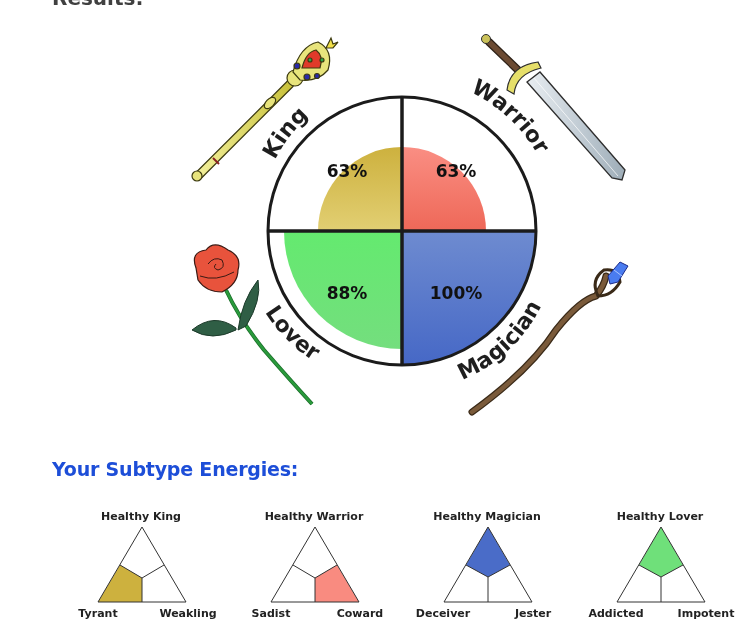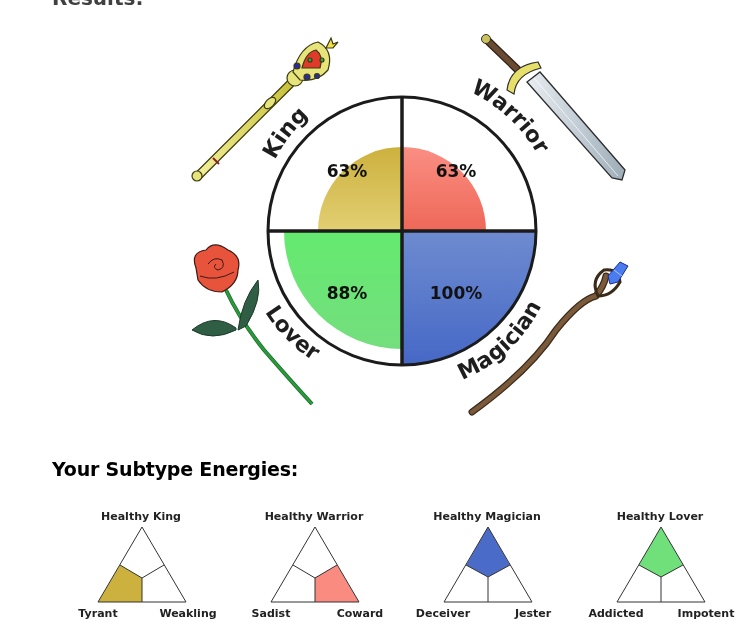--- a/index.html
+++ b/index.html
@@ -1,18 +1,18 @@
 <!DOCTYPE html>
 <html><head>
 <meta charset="utf-8">
 <style>
   html, body { margin: 0; padding: 0; background: #ffffff; }
   body { width: 755px; height: 636px; position: relative; overflow: hidden; font-family: "DejaVu Sans", "Liberation Sans", sans-serif; }
   .results-heading { position: absolute; left: 52px; top: -14px; font-size: 20px; font-weight: bold; color: #404040; margin: 0; }
-  .subtype-heading { position: absolute; left: 52px; top: 458px; font-size: 19px; font-weight: bold; color: #000000; margin: 0; letter-spacing: -0.2px; }
+  .subtype-heading { position: absolute; left: 52px; top: 458px; font-size: 19px; font-weight: bold; color: #1d4ed8; margin: 0; letter-spacing: -0.2px; }
   svg.main { position: absolute; left: 0; top: 0; }
   .pct { font-family: "DejaVu Sans", sans-serif; font-weight: bold; font-size: 17px; fill: #111111; }
   .archlabel { font-family: "DejaVu Sans", sans-serif; font-weight: bold; font-size: 22px; fill: #1e1e1e; }
   .tri-title { font-family: "DejaVu Sans", sans-serif; font-weight: bold; font-size: 11px; fill: #222222; }
   .tri-label { font-family: "DejaVu Sans", sans-serif; font-weight: bold; font-size: 11px; fill: #222222; }
 </style>
 </head>
 <body>
 
 <h2 class="results-heading">Results:</h2>

